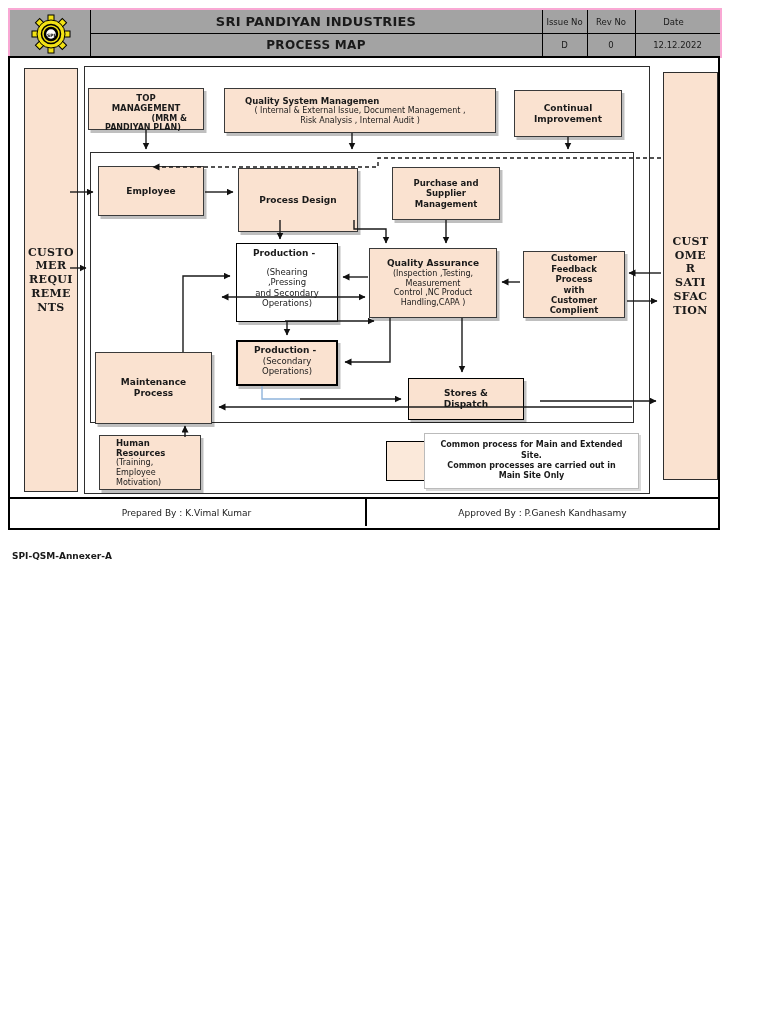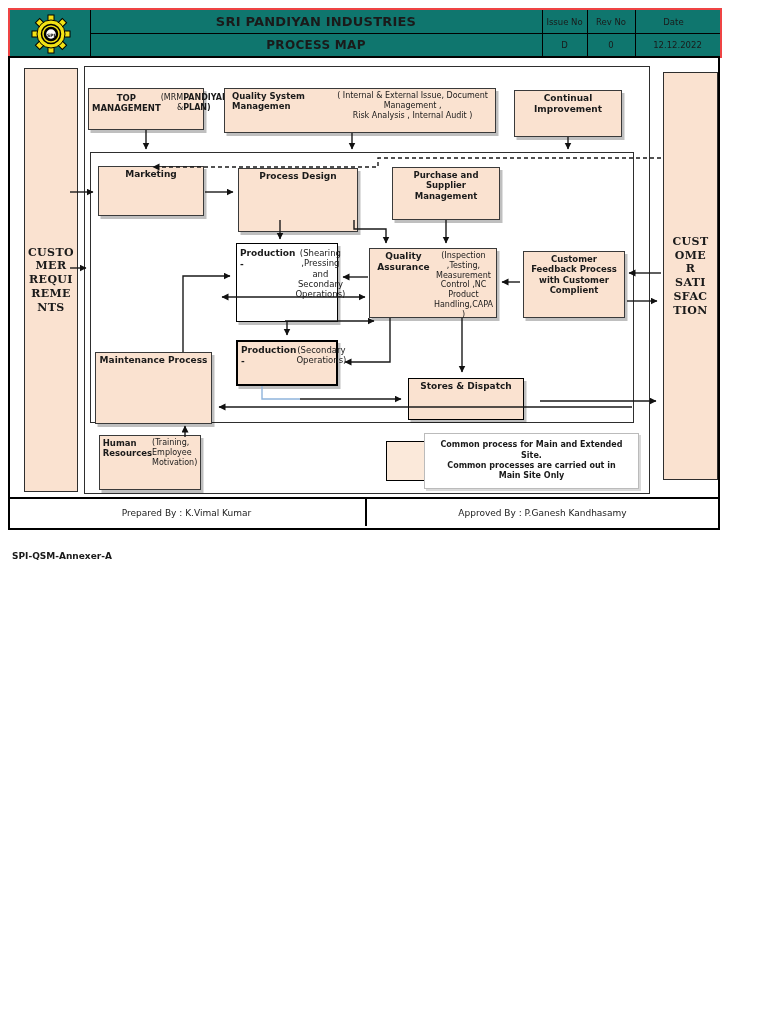--- a/index.html
+++ b/index.html
@@ -2,21 +2,21 @@
 <html><head>
 <meta charset="utf-8">
 <style>
   html,body{margin:0;padding:0;background:#fff;}
   #page{position:relative;width:768px;height:1024px;background:#ffffff;overflow:hidden;
         font-family:"DejaVu Sans",sans-serif;color:#1a1a1a;}
   .abs{position:absolute;}
   .ml{white-space:pre-line;}
 
   
-  .hdr{left:8px;top:8px;width:710px;height:46px;border:2px solid #ef4444;background:#0f766e;}
+  .hdr{left:8px;top:8px;width:710px;height:46px;border:2px solid #f9a8d4;background:#a3a3a3;}
   .hdr-v{position:absolute;top:0;bottom:0;width:1px;background:#000;}
   .hdr-h{position:absolute;left:80px;right:0;top:23px;height:1px;background:#000;}
   .hdr-cell{position:absolute;display:flex;align-items:center;justify-content:center;text-align:center;}
   .company{font-weight:bold;font-size:13px;letter-spacing:.2px;}
   .doctitle{font-weight:bold;font-size:12px;letter-spacing:.3px;}
   .meta{font-size:8.5px;}
 
   
   .outer-frame{left:8px;top:56px;width:708px;height:470px;border:2.5px solid #000;background:#fff;}
   .diagram-frame{left:84px;top:66px;width:564px;height:426px;border:1.5px solid #2e2e2e;background:#fff;}
@@ -24,30 +24,30 @@
 
   
   .sidebar{background:#fae2d0;border:1.6px solid #2e2e2e;display:flex;align-items:center;justify-content:center;
            text-align:center;font-family:"DejaVu Serif",serif;font-weight:bold;font-size:11px;line-height:1.25;
            letter-spacing:.4px;}
   .sb-left{left:18px;top:68px;width:52px;height:422px;margin-left:6px;}
   .sb-right{left:663px;top:72px;width:53px;height:406px;}
 
   
   .box{background:#fae2d0;border:1.4px solid #3a3a3a;box-shadow:2.5px 3px 0 rgba(0,0,0,.25);
-       font-size:8.5px;line-height:1.22;display:flex;flex-direction:row;justify-content:center;
-       padding:2px 3px;box-sizing:border-box;}
+       font-size:8.5px;line-height:1.22;display:flex;flex-direction:column;justify-content:center;
+       padding:2px 16px;box-sizing:border-box;}
   .box .t{font-weight:bold;text-align:center;}
   .box .s{text-align:center;}
   .white{background:#ffffff;border:1.6px solid #000;}
   .thick{border:2px solid #000;}
 
   .n-topmgmt{left:88px;top:88px;width:116px;height:42px;justify-content:flex-start;padding-top:4px;}
   .n-topmgmt .l1{font-weight:bold;text-align:center;font-size:8.5px;}
-  .n-topmgmt .l2{font-weight:normal;text-align:right;font-size:8px;}
+  .n-topmgmt .l2{font-weight:bold;text-align:right;font-size:8px;}
   .n-topmgmt .l3{font-weight:bold;text-align:left;font-size:8px;}
   .n-qsm{left:224px;top:88px;width:272px;height:45px;}
   .n-qsm .t{text-align:left;padding-left:4px;}
   .n-qsm .s{font-size:8px;}
   .n-continual{left:514px;top:90px;width:108px;height:47px;}
   .n-marketing{left:98px;top:166px;width:106px;height:50px;}
   .n-procdesign{left:238px;top:168px;width:120px;height:64px;}
   .n-psm{left:392px;top:167px;width:108px;height:53px;}
   .n-prod1{left:236px;top:243px;width:102px;height:79px;justify-content:flex-start;padding-top:4px;}
   .n-prod1 .t{text-align:left;margin-bottom:8px;}
@@ -140,21 +140,21 @@
     <div class="s ml">( Internal &amp; External Issue,  Document Management ,
 Risk Analysis , Internal Audit )</div>
   </div>
 
   <div class="abs box n-continual">
     <div class="t ml t9">Continual
 Improvement</div>
   </div>
 
   <div class="abs box n-marketing">
-    <div class="t t9">Marketing</div>
+    <div class="t t9">Employee</div>
   </div>
 
   <div class="abs box n-procdesign">
     <div class="t t9">Process Design</div>
   </div>
 
   <div class="abs box n-psm">
     <div class="t ml">Purchase and
 Supplier
 Management</div>

